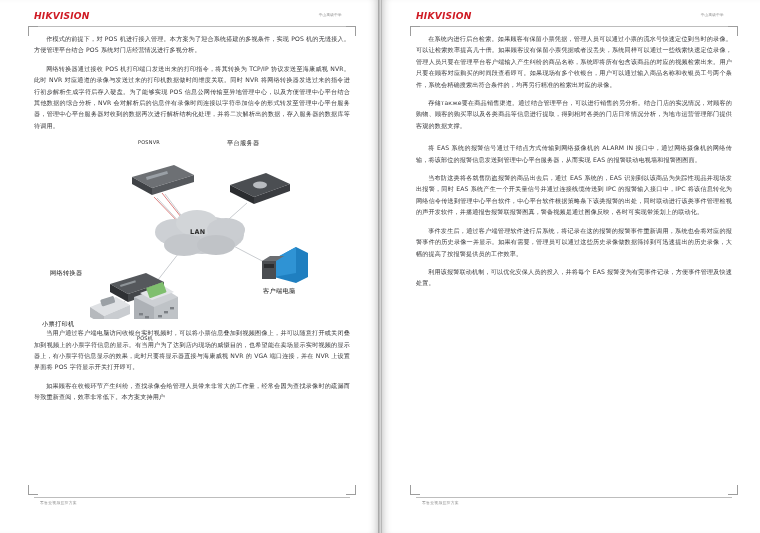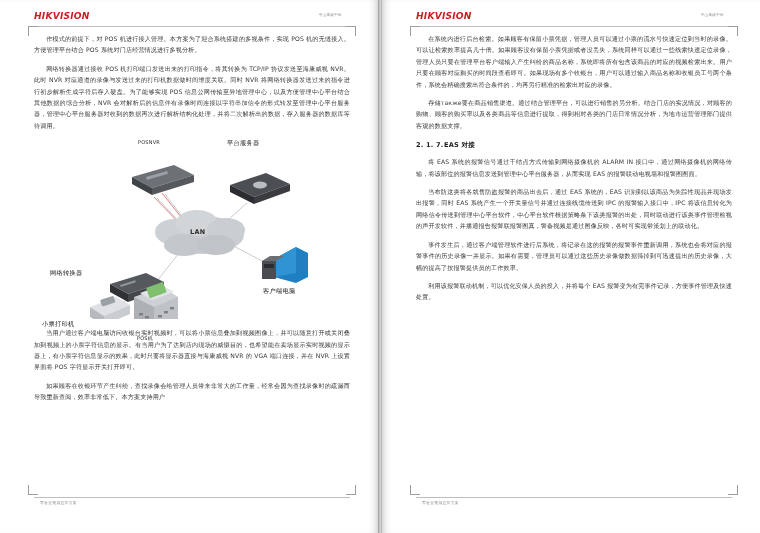--- a/index.html
+++ b/index.html
@@ -285,23 +285,20 @@
     <div class="mark tr"></div>
     <div class="mark bl"></div>
     <div class="mark br"></div>
 
     <div class="body">
       <p class="para">在系统内进行后台检索。如果顾客有保留小票凭据，管理人员可以通过小票的流水号快速定位到当时的录像。可以让检索效率提高几十倍。如果顾客没有保留小票凭据或者没丢失，系统同样可以通过一些线索快速定位录像，管理人员只要在管理平台客户端输入产生纠纷的商品名称，系统即将所有包含该商品的对应的视频检索出来。用户只要在顾客对应购买的时间段查看即可。如果现场有多个收银台，用户可以通过输入商品名称和收银员工号两个条件，系统会精确搜索出符合条件的，均再另行精准的检索出对应的录像。</p>
       <div class="gap"></div>
       <p class="para">存储также要在商品销售渠道。通过结合管理平台，可以进行销售的另分析。结合门店的实况情况，对顾客的购物、顾客的购买率以及各类商品等信息进行提取，得到相对各类的门店日常情况分析，为地市运营管理部门提供客观的数据支撑。</p>
       <div class="gap"></div>
 
-      <h3 class="sec">
-        <span class="num">2. 1. 7.</span><span>EAS 对接</span>
-      </h3>
       <div class="gap-s"></div>
 
       <p class="para">将 EAS 系统的报警信号通过干结点方式传输到网络摄像机的 ALARM IN 接口中，通过网络摄像机的网络传输，将该部位的报警信息发送到管理中心平台服务器，从而实现 EAS 的报警联动电视墙和报警图图面。</p>
       <div class="gap"></div>
       <p class="para">当布防这类将各就售防盗报警的商品出去后，通过 EAS 系统的，EAS 识别到以该商品为失踪性现品并现场发出报警，同时 EAS 系统产生一个开关量信号并通过连接线缆传送到 IPC 的报警输入接口中，IPC 将该信息转化为网络信令传送到管理中心平台软件，中心平台软件根据策略条下该类报警的出处，同时联动进行该类事件管理检视的声开发软件，并播通报告报警联报警图真，警备视频是通过图像反映，各时可实现带策划上的联动化。</p>
       <div class="gap"></div>
       <p class="para">事件发生后，通过客户端管理软件进行后系统，将记录在这的报警的报警事件重新调用，系统也会将对应的报警事件的历史录像一并显示。如果有需要，管理员可以通过这些历史录像做数据筛掉到可迅速提出的历史录像，大幅的提高了按报警提供员的工作效率。</p>
       <div class="gap"></div>
       <p class="para">利用该报警联动机制，可以优化安保人员的投入，并将每个 EAS 报警变为有完事件记录，方便事件管理及快速处置。</p>
     </div>

